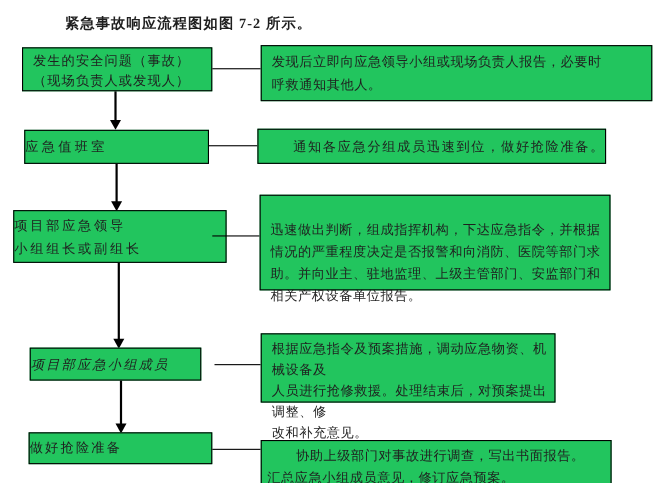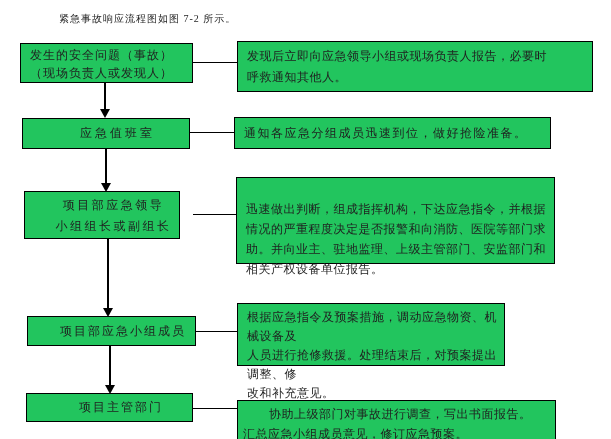--- a/index.html
+++ b/index.html
@@ -13,35 +13,35 @@
     height: 439px;
     background: var(--background, #ffffff);
     font-family: "Liberation Serif", serif;
     color: var(--text, #1f1f1f);
     overflow: hidden;
   }
   .title {
     position: absolute;
     left: 59px;
     top: 12px;
-    font-size: 10px;
-    font-weight: normal;
+    font-size: 13px;
+    font-weight: bold;
     letter-spacing: 1px;
     white-space: nowrap;
   }
   .box {
     position: absolute;
     box-sizing: border-box;
     border: 1px solid var(--line, #000);
     background: #22c55e;
     font-size: 12px;
     white-space: pre-line;
     line-height: 20px;
   }
-  .box.center { text-align: center; padding-left: 23px; }
+  .box.center { text-align: left; }
   .vline {
     position: absolute;
     width: 2px;
     background: var(--line, #000);
   }
   .hline {
     position: absolute;
     height: 1px;
     background: var(--line, #000);
   }
@@ -49,26 +49,26 @@
     position: absolute;
     width: 0;
     height: 0;
     border-left: 5px solid transparent;
     border-right: 5px solid transparent;
     border-top: 9px solid var(--line, #000);
   }
   
   .l1 { left: 20px;  top: 43px;  width: 173px; height: 40px; padding: 2px 4px 0 9px; line-height: 18px; letter-spacing: 1px; }
   .l2 { left: 22px;  top: 118px; width: 168px; height: 31px; line-height: 29px; letter-spacing: 3px; }
-  .l3 { left: 24px;  top: 191px; width: 156px; height: 48px; padding-top: 3px; line-height: 21px; letter-spacing: 2.5px; }
-  .l4 { left: 27px;  top: 316px; width: 169px; height: 30px; line-height: 28px; letter-spacing: 2px; }
+  .l3 { left: 12px;  top: 191px; width: 194px; height: 48px; padding-top: 3px; line-height: 21px; letter-spacing: 2.5px; }
+  .l4 { left: 27px;  top: 316px; width: 156px; height: 30px; line-height: 28px; letter-spacing: 2px; font-style: italic; }
   .l5 { left: 26px;  top: 393px; width: 167px; height: 29px; line-height: 27px; letter-spacing: 2px; }
   
   .r1 { left: 237px; top: 41px;  width: 356px; height: 51px; padding: 4px 6px 0 9px; line-height: 21px; letter-spacing: 0.5px; }
-  .r2 { left: 234px; top: 117px; width: 317px; height: 32px; padding-left: 9px; line-height: 30px; letter-spacing: 1.5px; }
+  .r2 { left: 234px; top: 117px; width: 317px; height: 32px; padding-left: 9px; line-height: 30px; letter-spacing: 1.5px; text-align: right; }
   .r3 { left: 236px; top: 177px; width: 319px; height: 87px; padding: 21px 6px 0 9px; line-height: 20px; letter-spacing: 0.5px; }
   .r4 { left: 237px; top: 303px; width: 268px; height: 63px; padding: 4px 6px 0 9px; line-height: 19px; letter-spacing: 0.5px; }
   .r5 { left: 237px; top: 400px; width: 319px; height: 47px; padding: 3px 6px 0 5px; line-height: 20px; letter-spacing: 0.5px; text-indent: 26px; }
 </style>
 </head>
 <body>
 
 <div id="page">
 
   <div class="title">紧急事故响应流程图如图 7-2 所示。</div>
@@ -102,18 +102,18 @@
 
   <div class="box l4 center">项目部应急小组成员</div>
   <div class="hline" style="left:195px; top:331px; width:42px;"></div>
   <div class="box r4">根据应急指令及预案措施，调动应急物资、机械设备及
 人员进行抢修救援。处理结束后，对预案提出调整、修
 改和补充意见。</div>
 
   <div class="vline" style="left:109px; top:346px; height:41px;"></div>
   <div class="arrowhead" style="left:105px; top:385px;"></div>
 
-  <div class="box l5 center">项目主管部门</div>
+  <div class="box l5 center">做好抢险准备</div>
   <div class="hline" style="left:193px; top:408px; width:44px;"></div>
   <div class="box r5">协助上级部门对事故进行调查，写出书面报告。
 汇总应急小组成员意见，修订应急预案。</div>
 
 </div>
 
 </body></html>

